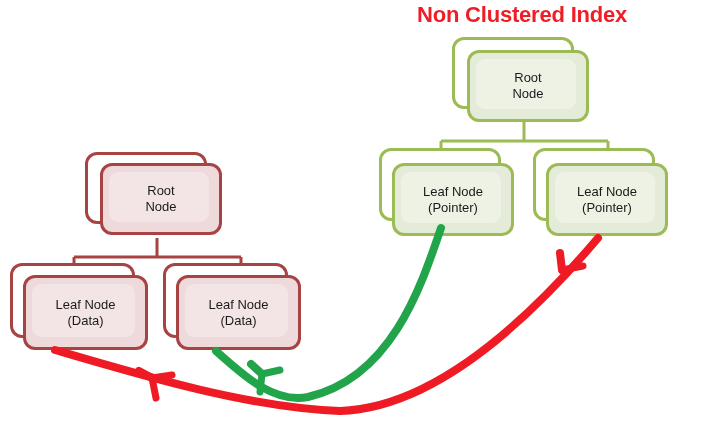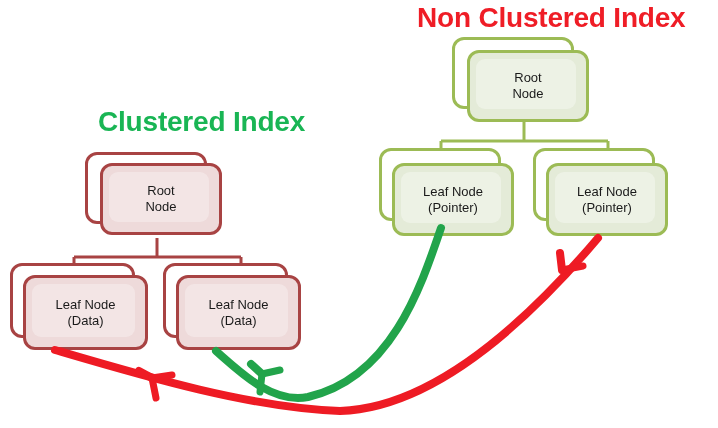--- a/index.html
+++ b/index.html
@@ -14,21 +14,21 @@
   #canvas {
     position: relative;
     width: 718px;
     height: 428px;
     background: #ffffff;
     overflow: hidden;
   }
   .title {
     position: absolute;
     font-weight: bold;
-    font-size: 28px;
+    font-size: 22px;
     letter-spacing: -0.2px;
     white-space: nowrap;
     line-height: 1;
   }
   #title-clustered {
     left: 98px;
     top: 108px;
     color: #19b554;
   }
   #title-nonclustered {
@@ -98,21 +98,20 @@
     pointer-events: none;
   }
   #connectors { z-index: 1; }
   #arrows     { z-index: 5; }
 </style>
 </head>
 <body>
 
 <div id="canvas">
 
-  <div class="title" id="title-clustered">Clustered Index</div>
 
   <div class="title" id="title-nonclustered">Non Clustered Index</div>
 
   <svg class="layer" id="connectors" viewBox="0 0 718 428">
 
     <g stroke="#a84343" stroke-width="3" fill="none">
       <path d="M157,238 L157,257"></path>
       <path d="M74,257 L241,257"></path>
       <path d="M74,257 L74,266"></path>
       <path d="M241,257 L241,266"></path>

